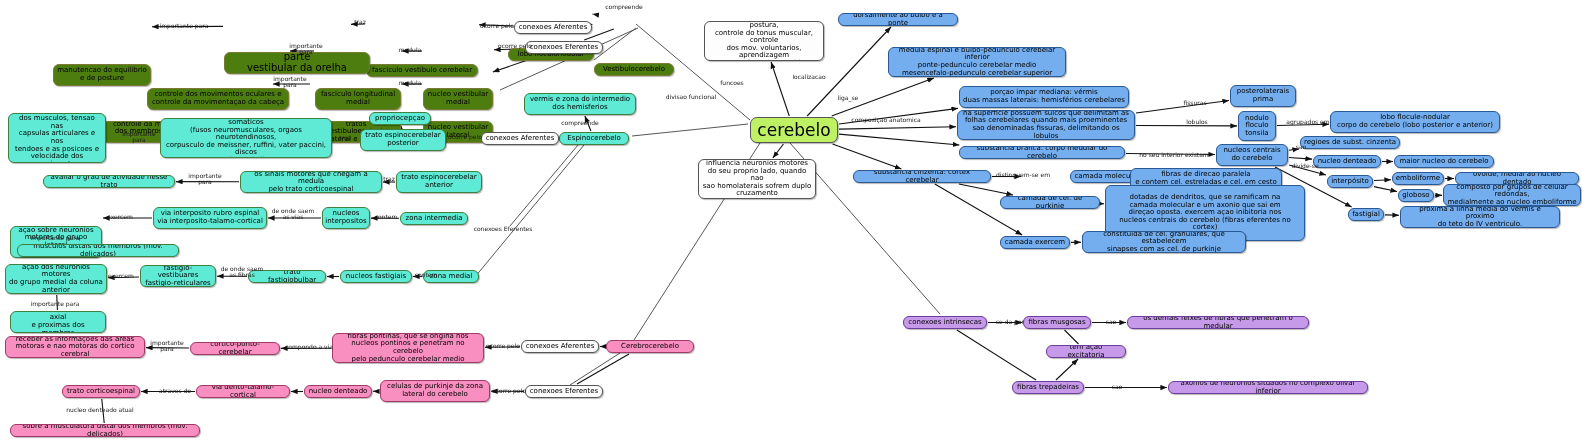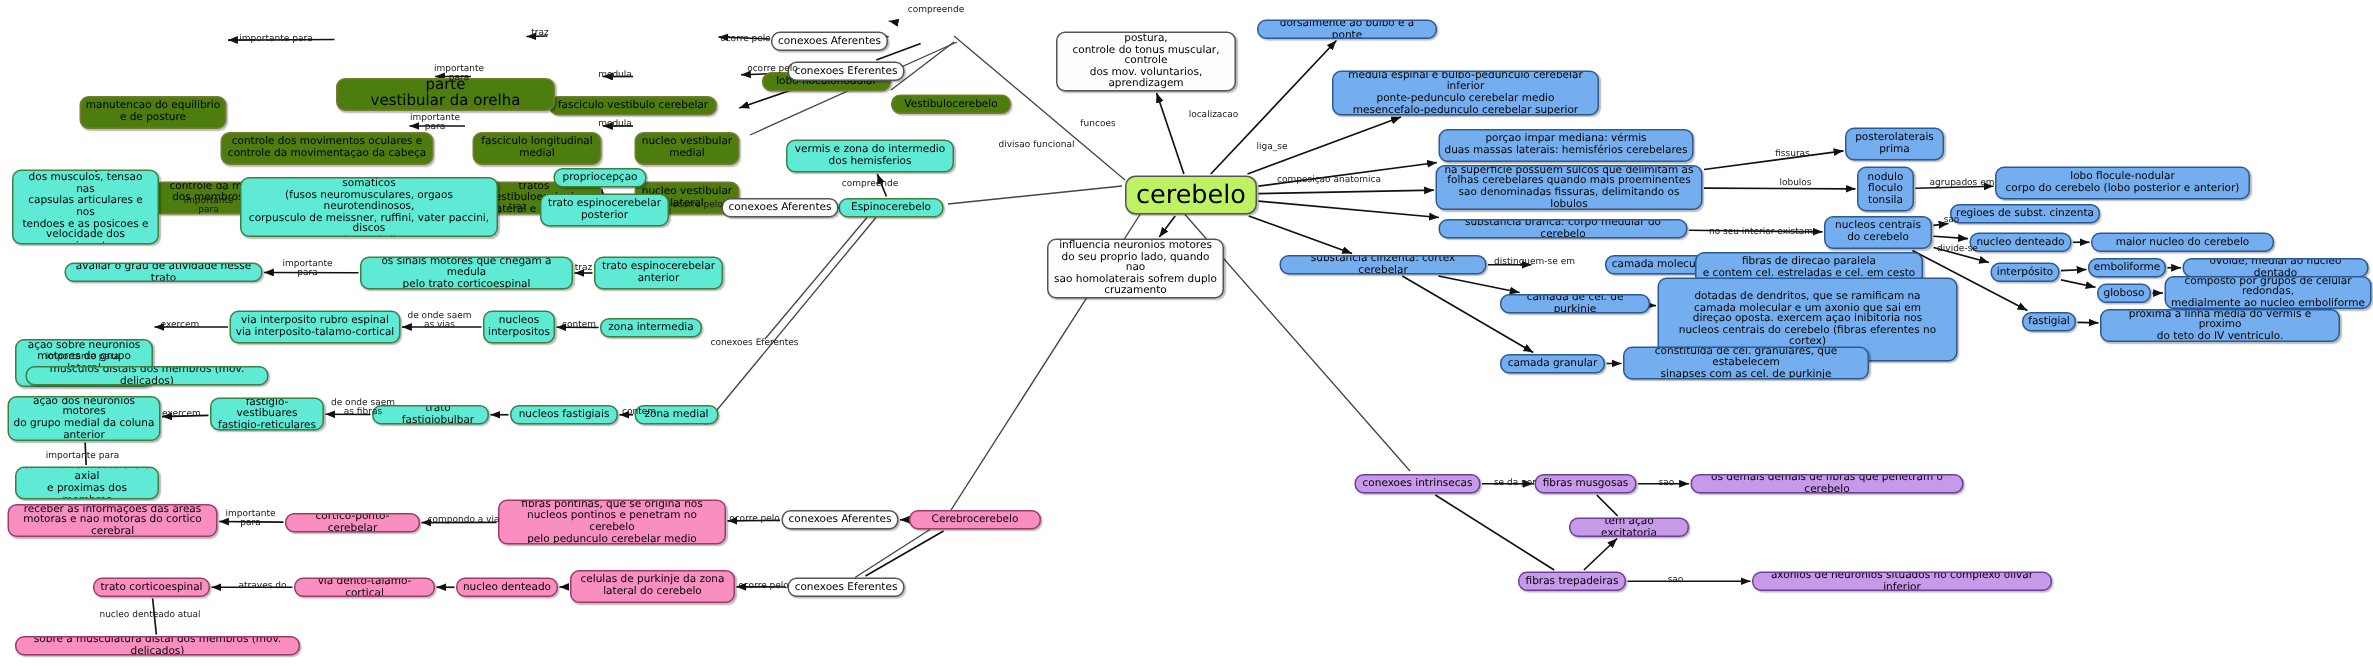--- a/index.html
+++ b/index.html
@@ -237,44 +237,44 @@
 prima</div>
       <div class="node blue" style="left: 1238px; top: 111px; width: 38px; height: 30px; font-size: 7px;">nodulo
 floculo
 tonsila</div>
       <div class="node blue" style="left: 1330px; top: 111px; width: 170px; height: 22px; font-size: 7px;">lobo flocule-nodular
 corpo do cerebelo (lobo posterior e anterior)</div>
       <div class="node blue" style="left: 1216px; top: 144px; width: 72px; height: 22px; font-size: 7px;">nucleos centrais
 do cerebelo</div>
       <div class="node blue" style="left: 1300px; top: 136px; width: 100px; height: 13px; font-size: 7px;">regioes de subst. cinzenta</div>
       <div class="node blue" style="left: 1313px; top: 155px; width: 68px; height: 13px; font-size: 7px;">nucleo denteado</div>
-      <div class="node blue" style="left: 1394px; top: 155px; width: 122px; height: 13px; font-size: 7px;">maior nucleo do cerebelo</div>
+      <div class="node blue" style="left: 1394px; top: 155px; width: 100px; height: 13px; font-size: 7px;">maior nucleo do cerebelo</div>
       <div class="node blue" style="left: 1327px; top: 175px; width: 46px; height: 13px; font-size: 7px;">interpósito</div>
       <div class="node blue" style="left: 1392px; top: 172px; width: 52px; height: 13px; font-size: 7px;">emboliforme</div>
       <div class="node blue" style="left: 1455px; top: 172px; width: 124px; height: 13px; font-size: 7px;">ovoide, medial ao nucleo dentado</div>
       <div class="node blue" style="left: 1398px; top: 189px; width: 36px; height: 13px; font-size: 7px;">globoso</div>
       <div class="node blue" style="left: 1443px; top: 184px; width: 138px; height: 22px; font-size: 7px;">composto por grupos de celular redondas,
 medialmente ao nucleo emboliforme</div>
       <div class="node blue" style="left: 1348px; top: 208px; width: 36px; height: 13px; font-size: 7px;">fastigial</div>
       <div class="node blue" style="left: 1400px; top: 206px; width: 160px; height: 22px; font-size: 7px;">proxima a linha media do vermis e proximo
 do teto do IV ventriculo.</div>
       <div class="node blue" style="left: 1070px; top: 170px; width: 74px; height: 13px; font-size: 7px;">camada molecular</div>
       <div class="node blue" style="left: 1130px; top: 168px; width: 152px; height: 22px; font-size: 7px;">fibras de direcao paralela
 e contem cel. estreladas e cel. em cesto</div>
       <div class="node blue" style="left: 1000px; top: 196px; width: 100px; height: 13px; font-size: 7px;">camada de cel. de purkinje</div>
       <div class="node blue" style="left: 1105px; top: 185px; width: 200px; height: 56px; font-size: 7px;">dotadas de dendritos, que se ramificam na
 camada molecular e um axonio que sai em
 direçao oposta. exercem açao inibitoria nos
 nucleos centrais do cerebelo (fibras eferentes no cortex)</div>
-      <div class="node blue" style="left: 1000px; top: 236px; width: 70px; height: 13px; font-size: 7px;">camada granular</div>
+      <div class="node blue" style="left: 1000px; top: 236px; width: 70px; height: 13px; font-size: 7px;">camada exercem</div>
       <div class="node blue" style="left: 1082px; top: 231px; width: 164px; height: 22px; font-size: 7px;">constituida de cel. granulares, que estabelecem
 sinapses com as cel. de purkinje</div>
       <div class="node purple" style="left: 903px; top: 316px; width: 84px; height: 13px; font-size: 7px;">conexoes intrinsecas</div>
       <div class="node purple" style="left: 1023px; top: 316px; width: 68px; height: 13px; font-size: 7px;">fibras musgosas</div>
-      <div class="node purple" style="left: 1127px; top: 316px; width: 182px; height: 13px; font-size: 7px;">os demais demais de fibras que penetram o cerebelo</div>
+      <div class="node purple" style="left: 1127px; top: 316px; width: 182px; height: 13px; font-size: 7px;">os demais feixes de fibras que penetram o medular</div>
       <div class="node purple" style="left: 1046px; top: 345px; width: 80px; height: 13px; font-size: 7px;">tem açao excitatoria</div>
       <div class="node purple" style="left: 1012px; top: 381px; width: 72px; height: 13px; font-size: 7px;">fibras trepadeiras</div>
       <div class="node purple" style="left: 1168px; top: 381px; width: 200px; height: 13px; font-size: 7px;">axonios de neuronios situados no complexo olivar inferior</div>
     </div>
   <div id="label-layer">
       <div class="elabel" style="left: 600px; top: 4px; width: 48px; font-size: 6px;">compreende</div>
       <div class="elabel" style="left: 478px; top: 23px; width: 38px; font-size: 6px;">ocorre pelo</div>
       <div class="elabel" style="left: 350px; top: 19px; width: 20px; font-size: 6px;">traz</div>
       <div class="elabel" style="left: 153px; top: 23px; width: 62px; font-size: 6px;">importante para</div>
       <div class="elabel" style="left: 496px; top: 43px; width: 38px; font-size: 6px;">ocorre pelo</div>

